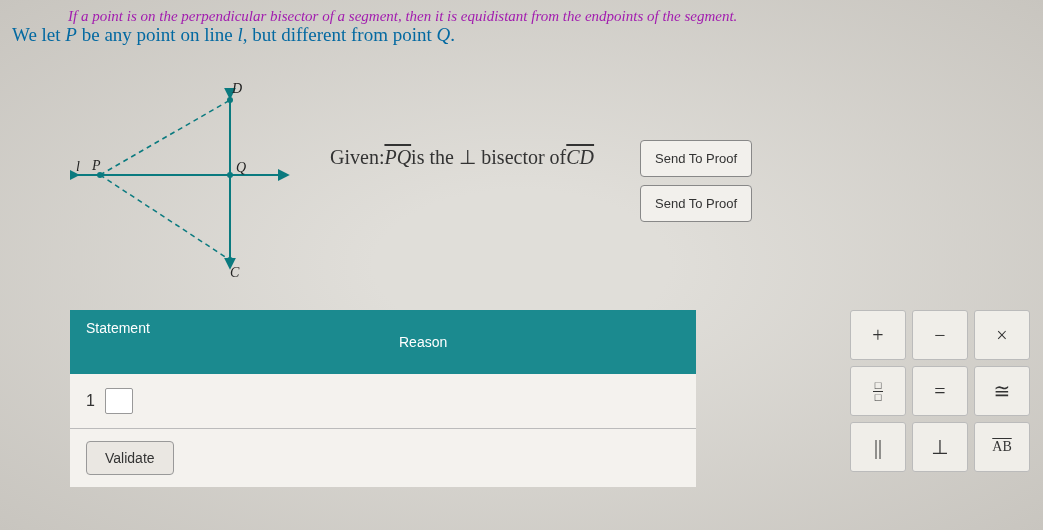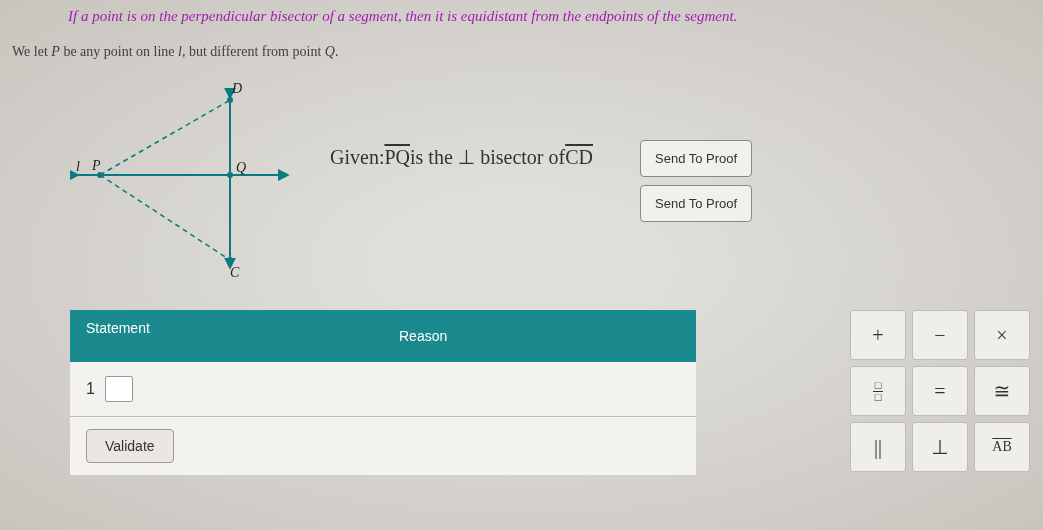--- a/index.html
+++ b/index.html
@@ -17,38 +17,38 @@
   .theorem {
     position: absolute;
     top: 8px;
     left: 68px;
     font-style: italic;
     color: #a21caf;
     font-size: 15px;
   }
   .setup {
     position: absolute;
-    top: 44px;
+    top: 24px;
     left: 12px;
-    font-size: 14px;
-    color: #404040;
+    font-size: 19px;
+    color: #0369a1;
   }
   .diagram {
     position: absolute;
     top: 75px;
     left: 70px;
   }
   .given-prove {
     position: absolute;
     top: 145px;
     left: 330px;
     font-size: 20px;
   }
   .gp-row { display: flex; align-items: center; margin-bottom: 25px; }
-  .overline { text-decoration: overline; }
+  .overline { text-decoration: overline; font-style: italic; }
   .btn {
     font-family: Arial, sans-serif;
     background: #f2f0ec;
     border: 1px solid #888;
     border-radius: 4px;
     padding: 10px 14px;
     font-size: 13px;
     color: #333;
     cursor: pointer;
     display:inline-block;
@@ -63,21 +63,21 @@
     width: 626px;
   }
   .thead {
     background: #1b8a8f;
     color: #fff;
     display: flex;
     font-family: Arial, sans-serif;
     font-size: 14px;
   }
   .th1 { width: 50%; padding: 10px 16px; }
-  .th2 { width: 50%; padding: 18px 16px; }
+  .th2 { width: 50%; padding: 24px 16px; }
   .trow {
     background: #f4f2ee;
     display: flex;
     align-items: center;
     padding: 14px 16px;
     border-bottom: 1px solid #bbb;
   }
   .rownum { margin-right: 10px; font-family: Arial, sans-serif; }
   .statement-input {
     width: 28px; height: 26px;

